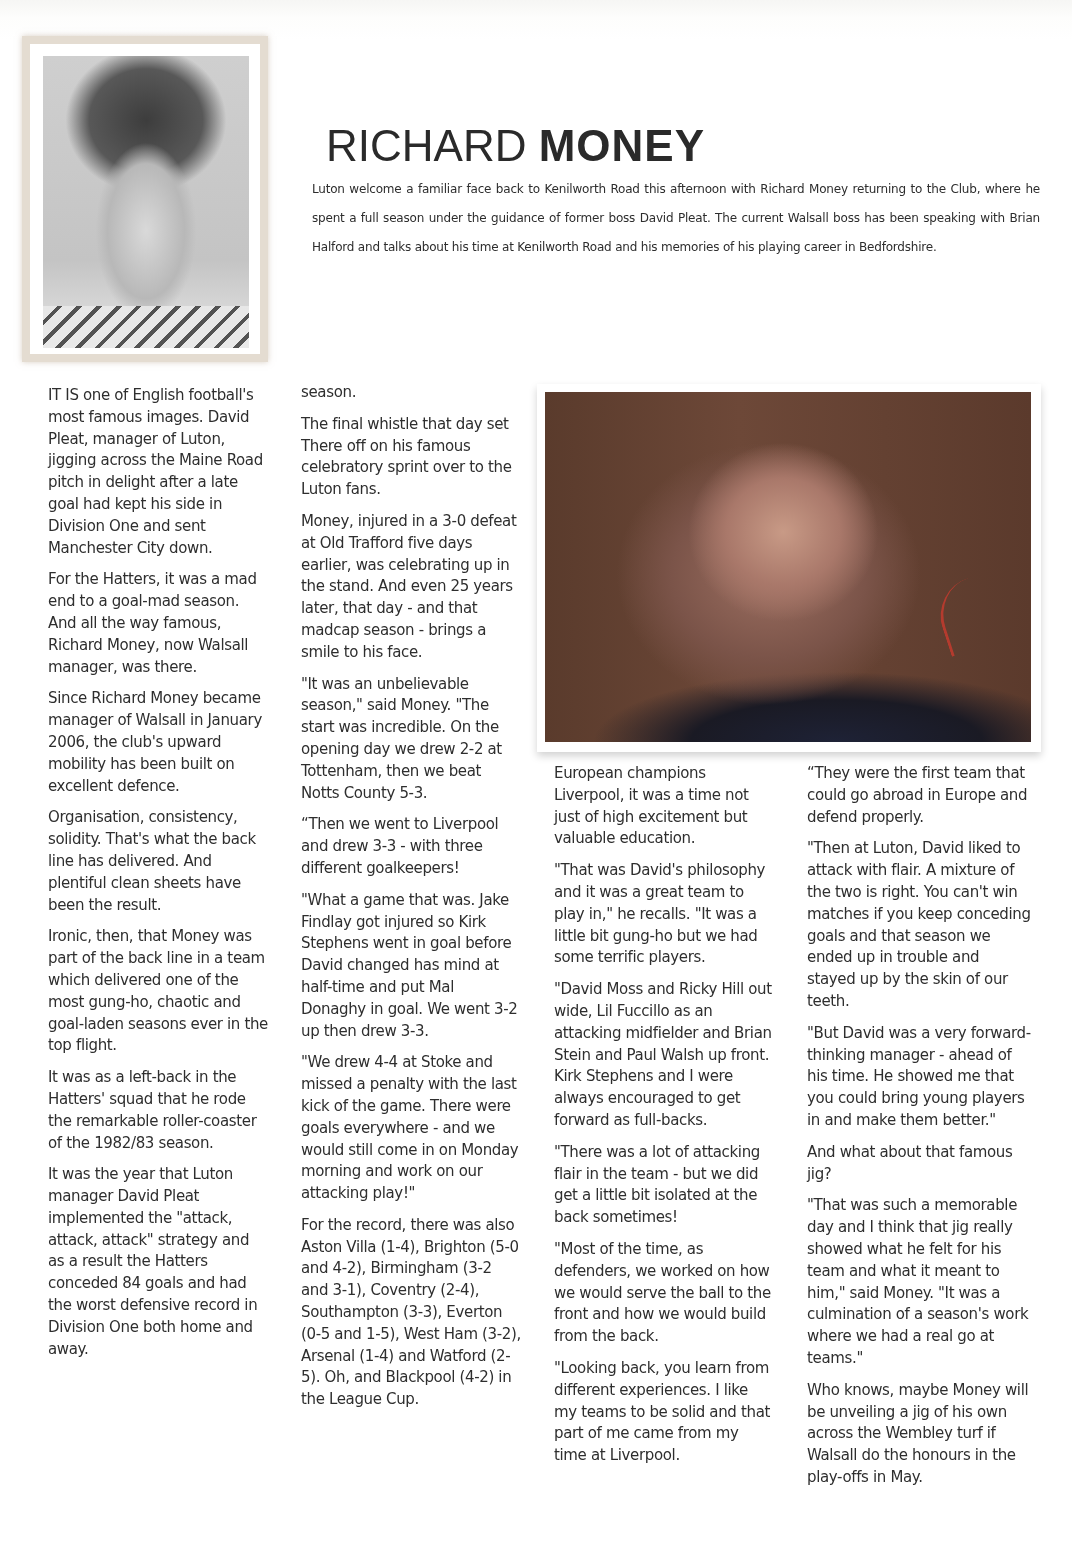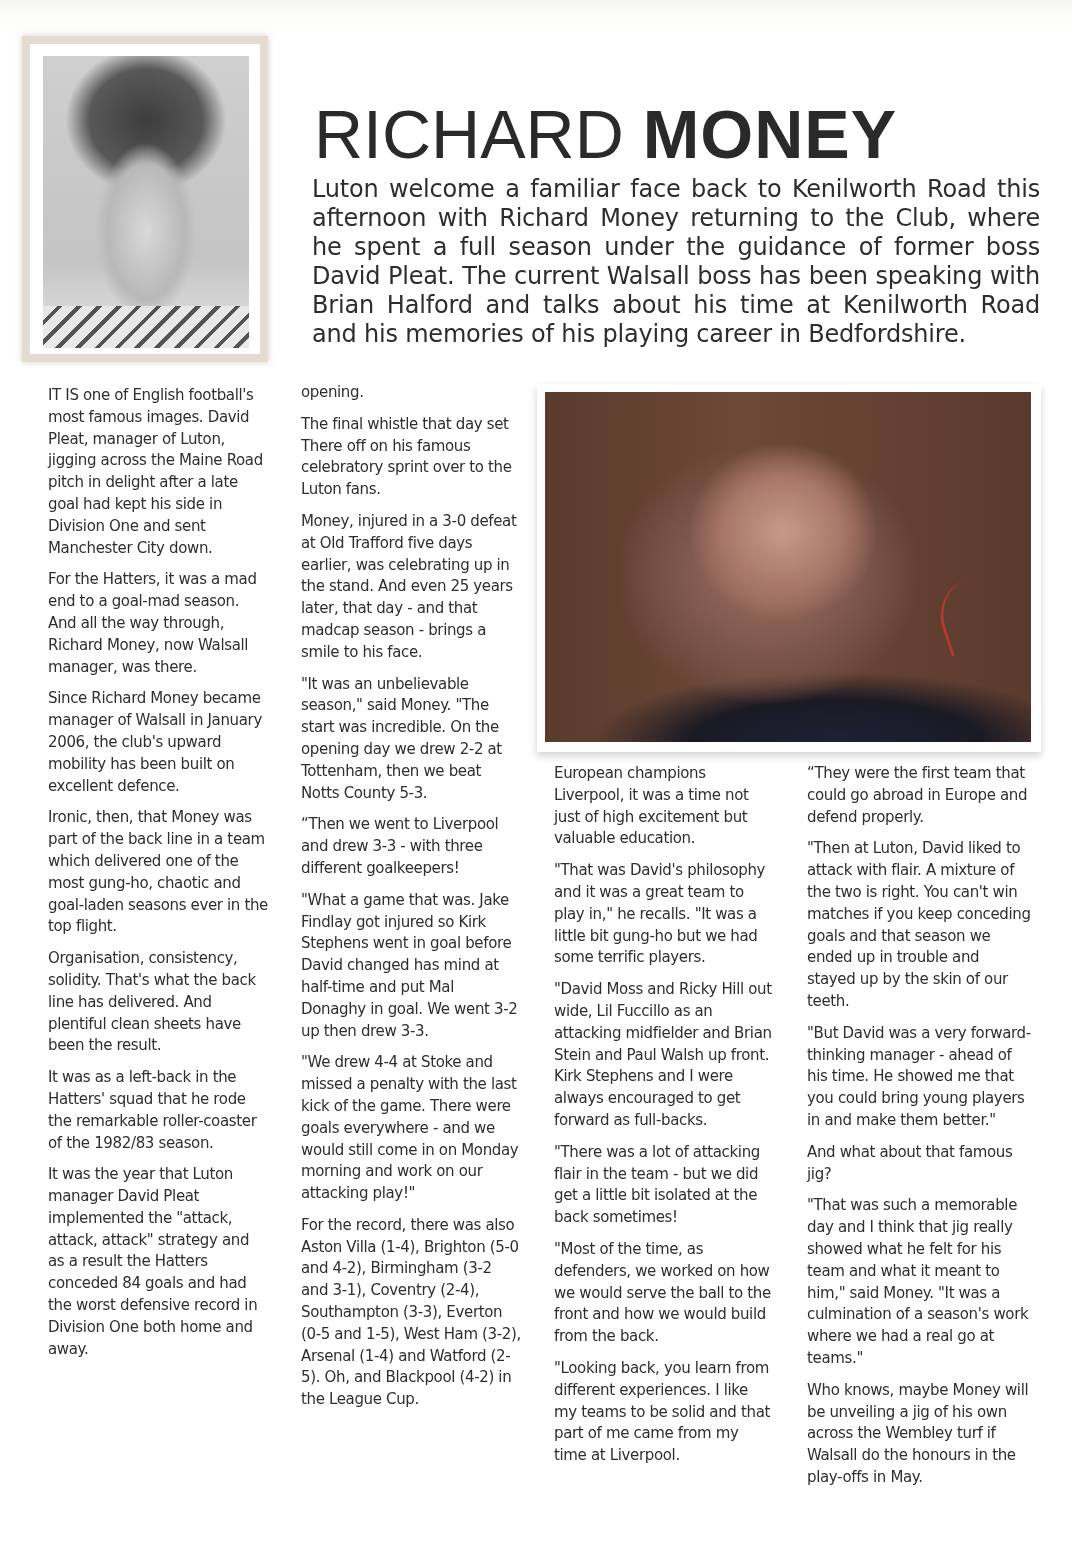--- a/index.html
+++ b/index.html
@@ -30,30 +30,30 @@
       linear-gradient(180deg, #cfcfcf, #c4c4c4 70%, #e6e6e6);
     filter: grayscale(1);
   }
   .photo-small .shirt {
     position: absolute; left: 0; right: 0; bottom: 0; height: 42px;
     background: repeating-linear-gradient(135deg, #eaeaea 0 10px, #3a3a3a 10px 14px);
     opacity: .85;
   }
   
   .title {
-    position: absolute; left: 310px; top: 94px; margin: 4px;
+    position: absolute; left: 310px; top: 94px; margin: 16px;
     font-family: "Liberation Sans", "DejaVu Sans", sans-serif;
-    font-size: 68px; line-height: 72px; letter-spacing: 0px; color: #2a2a2a;
+    font-size: 44px; line-height: 72px; letter-spacing: 0px; color: #2a2a2a;
     white-space: nowrap;
   }
   .title .first { font-weight: 300; }
   .title .last { font-weight: 700; letter-spacing: 1px; }
   .intro {
     position: absolute; left: 312px; top: 175px; width: 728px; margin: 0;
-    font-size: 24px; line-height: 29px; text-align: justify; color: #2d2d2d;
+    font-size: 12px; line-height: 29px; text-align: justify; color: #2d2d2d;
     font-family: "DejaVu Sans", sans-serif; letter-spacing: -0.2px;
   }
   
   .photo-large-frame {
     position: absolute; left: 537px; top: 384px; width: 504px; height: 368px;
     background: #ffffff; box-shadow: 0 4px 8px rgba(0,0,0,0.18);
   }
   .photo-large {
     position: absolute; left: 8px; top: 8px; width: 486px; height: 350px;
     background:
@@ -98,30 +98,30 @@
   <p class="intro">Luton welcome a familiar face back to Kenilworth Road this afternoon with Richard Money returning to the Club, where he spent a full season under the guidance of former boss David Pleat. The current Walsall boss has been speaking with Brian Halford and talks about his time at Kenilworth Road and his memories of his playing career in Bedfordshire.</p>
 
   <div class="photo-large-frame">
     <div class="photo-large" title="colour close-up of Richard Money as Walsall manager">
       <div class="collar"></div>
     </div>
   </div>
 
   <div class="col col1">
     <p>IT IS one of English football's most famous images. David Pleat, manager of Luton, jigging across the Maine Road pitch in delight after a late goal had kept his side in Division One and sent Manchester City down.</p>
-    <p>For the Hatters, it was a mad end to a goal-mad season. And all the way through, Richard Money, now Walsall manager, was there.</p>
+    <p>For the Hatters, it was a mad end to a goal-mad season. And all the way famous, Richard Money, now Walsall manager, was there.</p>
     <p>Since Richard Money became manager of Walsall in January 2006, the club's upward mobility has been built on excellent defence.</p>
+    <p>Organisation, consistency, solidity. That's what the back line has delivered. And plentiful clean sheets have been the result.</p>
     <p>Ironic, then, that Money was part of the back line in a team which delivered one of the most gung-ho, chaotic and goal-laden seasons ever in the top flight.</p>
-    <p>Organisation, consistency, solidity. That's what the back line has delivered. And plentiful clean sheets have been the result.</p>
     <p>It was as a left-back in the Hatters' squad that he rode the remarkable roller-coaster of the 1982/83 season.</p>
     <p>It was the year that Luton manager David Pleat implemented the "attack, attack, attack" strategy and as a result the Hatters conceded 84 goals and had the worst defensive record in Division One both home and away.</p>
   </div>
 
   <div class="col col2">
-    <p>opening.</p>
+    <p>season.</p>
     <p>The final whistle that day set There off on his famous celebratory sprint over to the Luton fans.</p>
     <p>Money, injured in a 3-0 defeat at Old Trafford five days earlier, was celebrating up in the stand. And even 25 years later, that day - and that madcap season - brings a smile to his face.</p>
     <p>"It was an unbelievable season," said Money. "The start was incredible. On the opening day we drew 2-2 at Tottenham, then we beat Notts County 5-3.</p>
     <p>“Then we went to Liverpool and drew 3-3 - with three different goalkeepers!</p>
     <p>"What a game that was. Jake Findlay got injured so Kirk Stephens went in goal before David changed has mind at half-time and put Mal Donaghy in goal. We went 3-2 up then drew 3-3.</p>
     <p>"We drew 4-4 at Stoke and missed a penalty with the last kick of the game. There were goals everywhere - and we would still come in on Monday morning and work on our attacking play!"</p>
     <p>For the record, there was also Aston Villa (1-4), Brighton (5-0 and 4-2), Birmingham (3-2 and 3-1), Coventry (2-4), Southampton (3-3), Everton (0-5 and 1-5), West Ham (3-2), Arsenal (1-4) and Watford (2-5). Oh, and Blackpool (4-2) in the League Cup.</p>
   </div>
 
   <div class="col col4">

